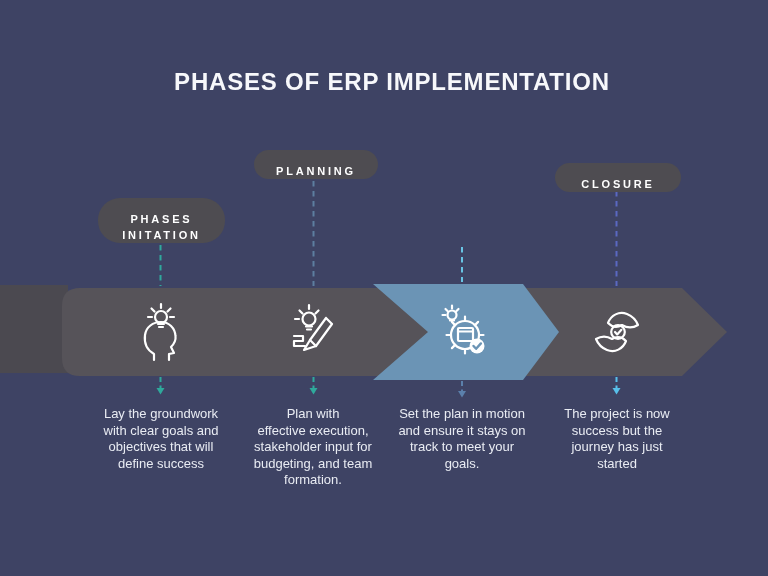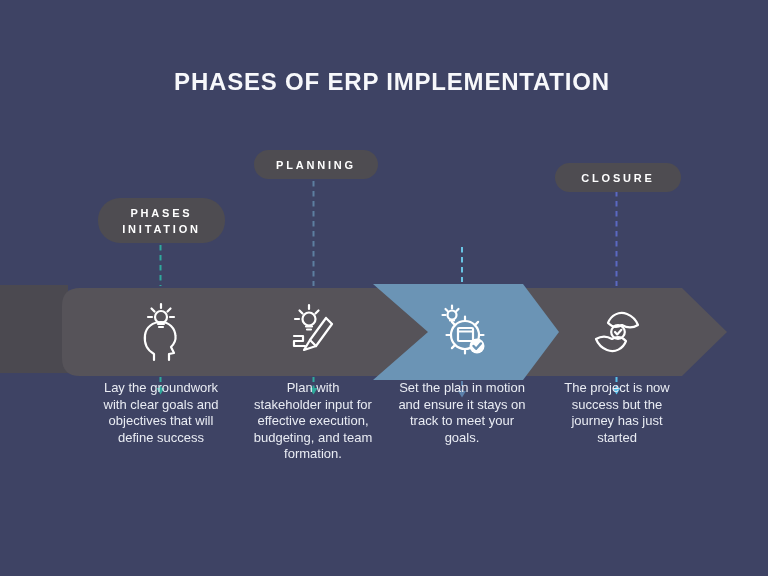--- a/index.html
+++ b/index.html
@@ -9,32 +9,32 @@
     font-family:"Liberation Sans",sans-serif;
   }
   #title{
     position:absolute;left:0;top:60px;width:768px;
     text-align:center;color:#f7f8fb;font-size:24px;font-weight:700;
     letter-spacing:0.8px;margin:8px;
   }
   #band-svg{position:absolute;left:0;top:0;z-index:1;}
   .pill{
     position:absolute;z-index:2;display:flex;flex-direction:column;
-    align-items:center;justify-content:center;
+    align-items:center;justify-content:flex-end;
     background:#4e4c51;color:#ffffff;font-weight:700;font-size:11px;
     letter-spacing:2.8px;text-align:center;line-height:16px;
   }
   .pill.blue{background:#6b94b5;}
   .pill span{display:block;white-space:nowrap;}
   #pill-initation{left:98px;top:198px;width:127px;height:45px;border-radius:22px;}
   #pill-planning{left:254px;top:150px;width:124px;height:29px;border-radius:15px;}
   #pill-execution{left:399px;top:198px;width:127px;height:47px;border-radius:23px;}
   #pill-closure{left:555px;top:150px;width:126px;height:29px;border-radius:15px;margin-top:13px;}
   .desc{
-    position:absolute;z-index:2;top:380px;text-align:center;
+    position:absolute;z-index:2;top:406px;text-align:center;
     color:#e9ecf3;font-size:13px;line-height:16.5px;font-weight:400;
   }
   .desc span{display:block;}
   #desc-0{left:71px;width:180px;}
   #desc-1{left:223px;width:180px;}
   #desc-2{left:372px;width:180px;}
   #desc-3{left:527px;width:180px;}
 </style>
 </head>
 <body>
@@ -123,22 +123,22 @@
 
   <div class="desc" id="desc-0">
     <span>Lay the groundwork</span>
     <span>with clear goals and</span>
     <span>objectives that will</span>
     <span>define success</span>
     <span></span>
   </div>
   <div class="desc" id="desc-1">
     <span>Plan with</span>
+    <span>effective execution,</span>
     <span>stakeholder input for</span>
-    <span>effective execution,</span>
     <span>budgeting, and team</span>
     <span>formation.</span>
   </div>
   <div class="desc" id="desc-2">
     <span>Set the plan in motion</span>
     <span>and ensure it stays on</span>
     <span>track to meet your</span>
     <span>goals.</span>
     <span></span>
   </div>

